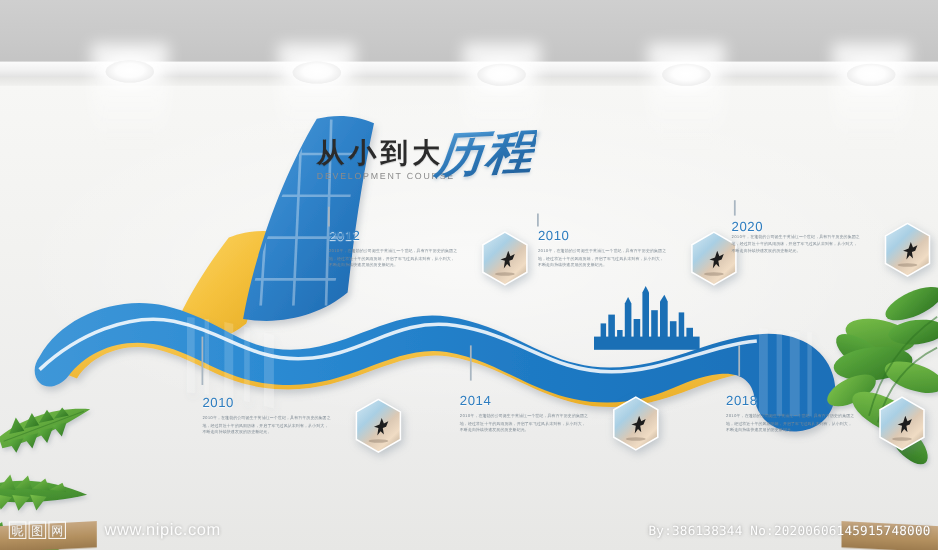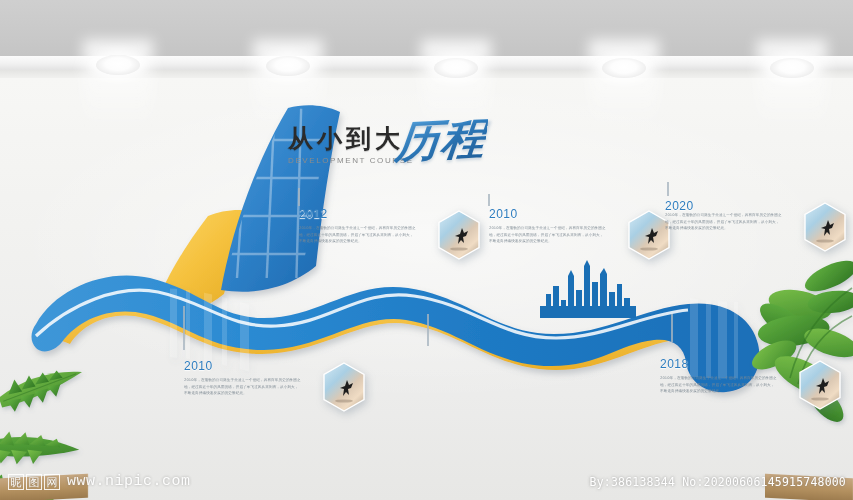--- a/index.html
+++ b/index.html
@@ -109,22 +109,23 @@
   }
   .wm-logo span {
     display:inline-block; width:16px; height:16px; line-height:16px;
     text-align:center; font-size:11px; color:#ffffff;
     border:1px solid rgba(255,255,255,0.95);
     font-family:"DejaVu Sans","Liberation Sans",sans-serif;
     text-shadow:0 0 2px rgba(120,120,120,0.7);
   }
   .wm-url {
     font-size:15px; color:#ffffff; letter-spacing:0.5px;
-    font-family:Liberation Mono, monospace;
+    font-family:Liberation Sans, sans-serif;
     text-shadow:0 0 3px rgba(110,110,110,0.65);
+    margin-left:28px;
   }
   .wm-right {
     position:absolute; right:7px; bottom:11px;
     font-size:11.5px; color:#ffffff; letter-spacing:0.2px;
     font-family:"DejaVu Sans Mono","Liberation Mono",monospace;
     text-shadow:0 0 3px rgba(110,110,110,0.7);
     white-space:nowrap;
     margin-top:36px;
   }
 </style>
@@ -406,20 +407,31 @@
       <div class="ms-year">2010</div>
       <div class="ms-body">2010年，在蓬勃的公司诞生于黄浦江一个世纪，具有百年历史的集团之地，经过将近十年的风雨历练，开启了军飞过风从末到有，从小到大，不断走向持续快速发展的历史新纪元。</div>
       <svg class="hexbadge" viewBox="0 0 44 50">
         <polygon points="22,1 42,12.5 42,37.5 22,49 2,37.5 2,12.5" fill="url(#gHex)" stroke="#ffffff" stroke-width="1.4"></polygon>
         <path d="M23,24 L25,18 L27,23 L31,21 L29,26 L26,27 L27,33 L24,30 L21,34 L22,27 L18,26 Z" fill="#1d1d1d"></path>
         <ellipse cx="22" cy="39" rx="9" ry="1.6" fill="#8e7d6a" opacity="0.45"></ellipse>
       </svg>
     </div>
   </div>
 
+  <div class="ms" style="left:418px; top:358px;">
+    <div class="ms-inner">
+      <div class="ms-year">2014</div>
+      <div class="ms-body">2010年，在蓬勃的公司诞生于黄浦江一个世纪，具有百年历史的集团之地，经过将近十年的风雨历练，开启了军飞过风从末到有，从小到大，不断走向持续快速发展的历史新纪元。</div>
+      <svg class="hexbadge" viewBox="0 0 44 50">
+        <polygon points="22,1 42,12.5 42,37.5 22,49 2,37.5 2,12.5" fill="url(#gHex)" stroke="#ffffff" stroke-width="1.4"></polygon>
+        <path d="M23,24 L25,18 L27,23 L31,21 L29,26 L26,27 L27,33 L24,30 L21,34 L22,27 L18,26 Z" fill="#1d1d1d"></path>
+        <ellipse cx="22" cy="39" rx="9" ry="1.6" fill="#8e7d6a" opacity="0.45"></ellipse>
+      </svg>
+    </div>
+  </div>
 
   <div class="ms" style="left:660px; top:358px;">
     <div class="ms-inner">
       <div class="ms-year">2018</div>
       <div class="ms-body">2010年，在蓬勃的公司诞生于黄浦江一个世纪，具有百年历史的集团之地，经过将近十年的风雨历练，开启了军飞过风从末到有，从小到大，不断走向持续快速发展的历史新纪元。</div>
       <svg class="hexbadge" viewBox="0 0 44 50">
         <polygon points="22,1 42,12.5 42,37.5 22,49 2,37.5 2,12.5" fill="url(#gHex)" stroke="#ffffff" stroke-width="1.4"></polygon>
         <path d="M23,24 L25,18 L27,23 L31,21 L29,26 L26,27 L27,33 L24,30 L21,34 L22,27 L18,26 Z" fill="#1d1d1d"></path>
         <ellipse cx="22" cy="39" rx="9" ry="1.6" fill="#8e7d6a" opacity="0.45"></ellipse>
       </svg>

